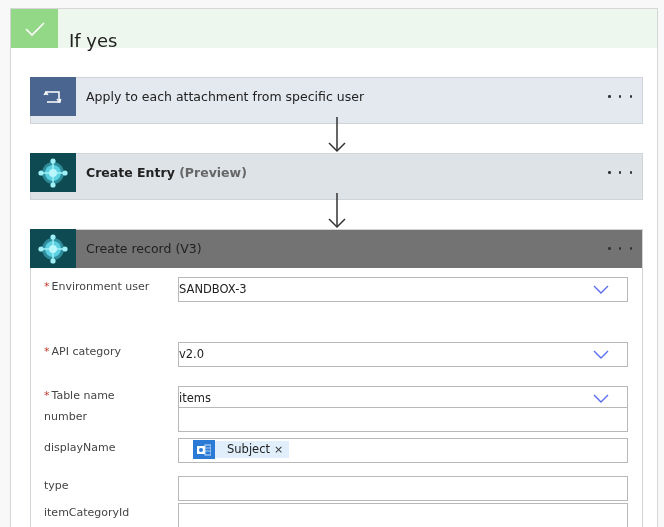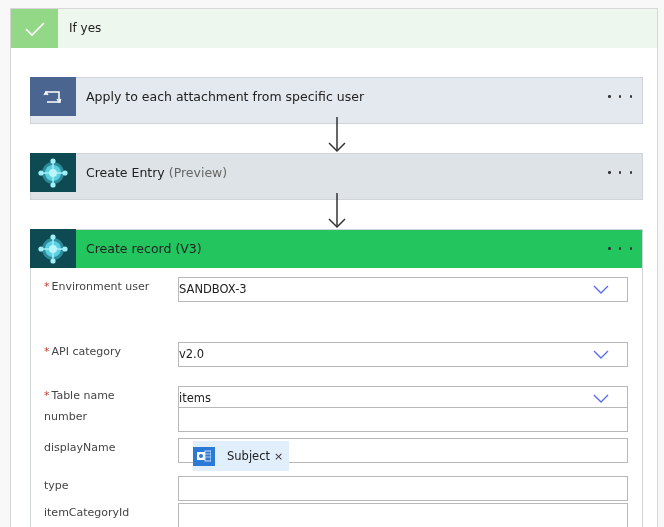--- a/index.html
+++ b/index.html
@@ -1,40 +1,40 @@
 <!DOCTYPE html>
 <html><head>
 <meta charset="utf-8">
 <style>
   html, body { margin:0; padding:0; }
   body { width:664px; height:527px; background:#f8f8f8; font-family:"DejaVu Sans","Liberation Sans",sans-serif; overflow:hidden; position:relative; }
   .outer { position:absolute; left:10px; top:8px; width:648px; height:530px; background:#ffffff; border:1px solid #d6d6d6; box-sizing:border-box; }
   .cond-header { position:absolute; left:0; top:0; width:100%; height:39px; background:#edf7ee; }
   .cond-check { position:absolute; left:0; top:0; width:47px; height:39px; background:#93d886; display:flex; align-items:center; justify-content:center; }
-  .cond-title { position:absolute; left:58px; top:0; height:39px; line-height:39px; font-size:12px; color:#222; }
+  .cond-title { position:absolute; left:58px; top:12px; height:39px; line-height:39px; font-size:18px; color:#222; }
   .card { position:absolute; left:19px; width:613px; height:47px; border:1px solid #d0d4d8; box-sizing:border-box; }
   .card .icon { position:absolute; left:-1px; top:-1px; width:46px; height:39px; display:flex; align-items:center; justify-content:center; }
   .card .title { position:absolute; left:55px; top:0; height:37px; line-height:37px; font-size:12.5px; color:#222; white-space:nowrap; }
   .card .title .muted { color:#666; }
   .card .more { position:absolute; right:10px; top:0; height:37px; width:24px; display:flex; align-items:center; justify-content:space-between; cursor:pointer; }
   .card .more span { width:2.5px; height:2.5px; background:#333; border-radius:50%; display:block; }
   .card-apply { top:68px; background:#e4e8ef; }
   .card-apply .icon { background:#4a6590; }
-  .card-entry { top:144px; background:#dde3e6; }
+  .card-entry { top:144px; background:#dde3e6;font-weight:bold; }
   .card-entry .icon { background:#0e4a52; }
-  .card-record { top:220px; background:#22c55e; }
+  .card-record { top:220px; background:#737373; }
   .card-record .icon { background:#0e4a52; }
   .arrow { position:absolute; left:316px; width:20px; height:36px; }
   .form { position:absolute; left:19px; top:259px; width:613px; height:300px; background:#fff; border-left:1px solid #d0d4d8; border-right:1px solid #d0d4d8; box-sizing:border-box; }
   .row { position:absolute; left:0; width:100%; height:26px; }
   .row .label { position:absolute; left:13px; top:0; height:26px; line-height:20px; font-size:11px; color:#444; white-space:nowrap; }
   .row .label .req { color:#c0392b; margin-right:2px; }
   .row .field { position:absolute; left:147px; top:0; width:450px; height:25px; border:1px solid #b8b8b8; box-sizing:border-box; background:#fff; font-size:11.5px; color:#222; line-height:23px; padding-left:0; }
   .row .field .chev { position:absolute; right:18px; top:7px; }
-  .token { position:absolute; left:14px; top:2px; height:30px; background:#e1eefb; display:flex; align-items:center; }
+  .token { position:absolute; left:14px; top:2px; height:17px; background:#e1eefb; display:flex; align-items:center; }
   .token .tico { width:22px; height:19px; background:#2b7ad6; display:flex; align-items:center; justify-content:center; }
   .token .tlabel { padding:0 4px 0 12px; font-size:11.5px; color:#222; line-height:19px; }
   .token .tclose { padding-right:6px; font-size:11px; color:#333; cursor:pointer; line-height:19px; }
 </style>
 </head>
 <body>
 
 <div class="outer">
   <div class="cond-header">
     <div class="cond-check">

